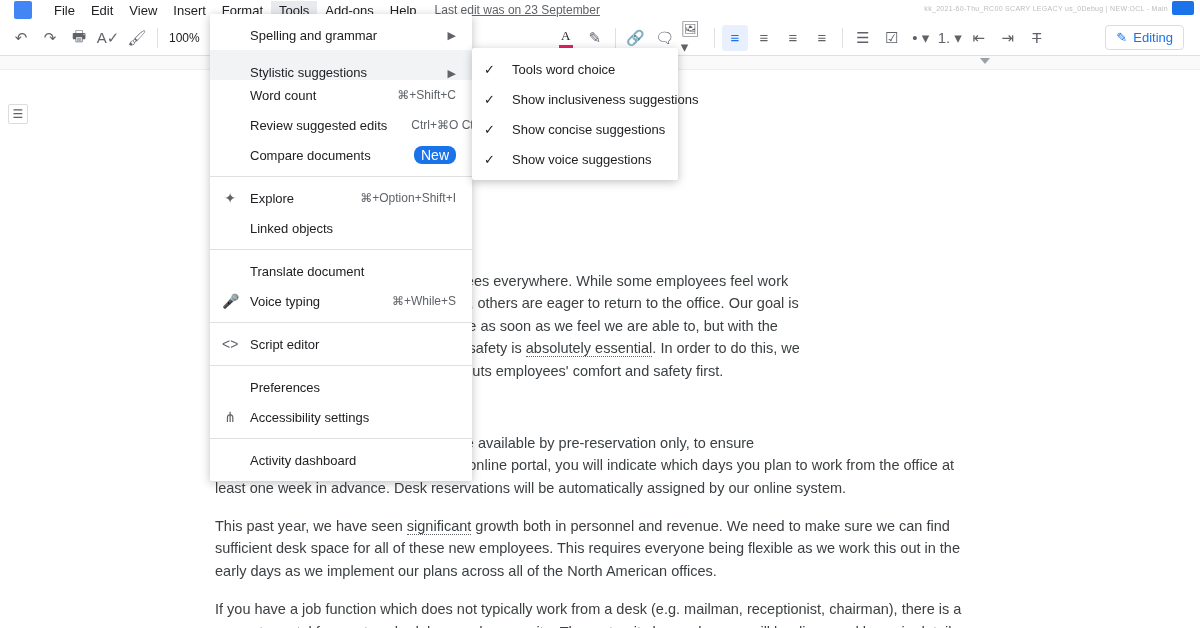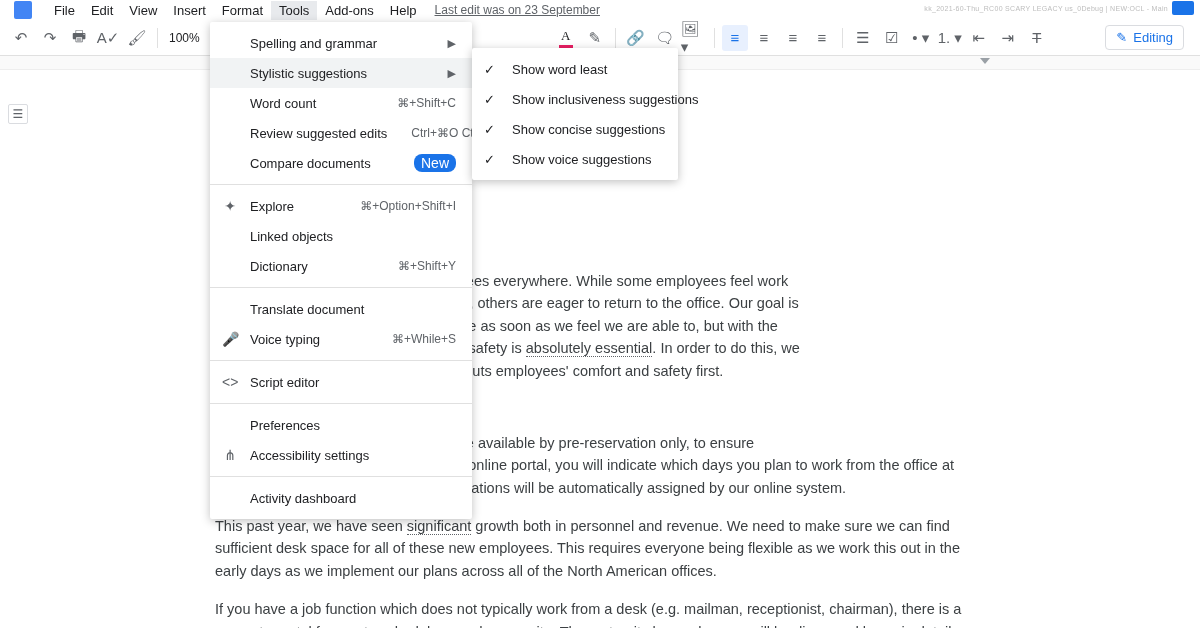--- a/index.html
+++ b/index.html
@@ -21,21 +21,21 @@
 .outline-icon { position: absolute; left: 8px; top: 34px; width: 20px; height: 20px; border: 1px solid #dadce0; border-radius: 2px; display:flex;align-items:center;justify-content:center;color:#5f6368;font-size:12px; }
 .page { width: 770px; margin: 0 auto; padding: 0 0 0 0; font-size: 14.5px; line-height: 1.55; color: #3c4043; }
 .page h3 { font-size: 15px; font-weight: bold; color: #202124; margin: 16px 0 10px; }
 .page p { margin: 0 0 16px; }
 .under-dotted { border-bottom: 1px dotted #5f6368; }
 .ruler { height: 14px; border-bottom: 1px solid #eee; position: relative; background:#fafafa; }
 .ruler .tab { position:absolute; right: 210px; top:2px; width:0;height:0;border-left:5px solid transparent;border-right:5px solid transparent;border-top:6px solid #9aa0a6; }
 
 .menu { position: absolute; background: #fff; box-shadow: 0 2px 10px rgba(0,0,0,.25); border-radius: 2px; font-size: 13px; color: #202124; padding: 6px 0; z-index: 10; }
 .menu .row { display: flex; align-items: center; height: 30px; padding: 0 16px 0 40px; position: relative; cursor: pointer; white-space: nowrap; }
-.menu .row:hover, .menu .row.hover { background: #f1f3f4; }
+.menu .row:hover, .menu .row.hover { background: #f1f3f4; align-items: flex-end; }
 .menu .row .icon { position: absolute; left: 12px; width: 16px; text-align: center; color: #5f6368; font-size: 14px; }
 .menu .row .shortcut { margin-left: auto; color: #5f6368; font-size: 12px; padding-left: 24px; }
 .menu .row .arrow { margin-left: auto; color: #5f6368; font-size: 11px; padding-left: 24px; }
 .menu .row .badge { background: #1a73e8; color: #fff; font-size: 14px; border-radius: 8px; padding: 1px 7px; margin-left: auto; }
 .menu .sep { height: 1px; background: #e0e0e0; margin: 6px 0; }
 .submenu .row .check { position: absolute; left: 12px; color: #202124; font-size: 13px; }
 .color-a { display:flex;flex-direction:column;align-items:center;justify-content:center; }
 .color-a .bar { width: 14px; height: 3px; background: #e91e63; margin-top:1px; }
 .top-right-bits { position:absolute; right:6px; top:0; height:16px; display:flex; align-items:center; gap:4px; }
 .top-right-bits .sq { width:22px;height:14px;border-radius:2px; }
@@ -129,21 +129,21 @@
     </p>
     <p>
       <span>This past year, we have seen </span><span class="under-dotted">significant</span><span> growth both in personnel and revenue. We need to make sure we can find sufficient desk space for all of these new employees. This requires everyone being flexible as we work this out in the early days as we implement our plans across all of the North American offices.</span>
     </p>
     <p>
       <span>If you have a job function which does not typically work from a desk (e.g. mailman, receptionist, chairman), there is a separate portal for you to schedule your days on site. </span><span class="under-dotted">The maternity leave changes will be discussed by us</span><span> in detail soon.</span>
     </p>
   </div>
 </div>
 
-<div class="menu" id="tools-menu" style="left:210px; top:22px; width:262px">
+<div class="menu" id="tools-menu" style="left:210px; top:14px; width:262px">
     <div class="row">
       <span>Spelling and grammar</span>
       <span class="arrow">▶</span>
     </div>
     <div class="row hover">
       <span>Stylistic suggestions</span>
       <span class="arrow">▶</span>
     </div>
     <div class="row">
       <span>Word count</span>
@@ -159,24 +159,20 @@
     </div>
     <div class="sep"></div>
     <div class="row">
       <span class="icon">✦</span>
       <span>Explore</span>
       <span class="shortcut">⌘+Option+Shift+I</span>
     </div>
     <div class="row">
       <span>Linked objects</span>
     </div>
-    <div class="row">
-      <span>Dictionary</span>
-      <span class="shortcut">⌘+Shift+Y</span>
-    </div>
     <div class="sep"></div>
     <div class="row">
       <span>Translate document</span>
     </div>
     <div class="row">
       <span class="icon">🎤</span>
       <span>Voice typing</span>
       <span class="shortcut">⌘+While+S</span>
     </div>
     <div class="sep"></div>
@@ -194,21 +190,21 @@
     </div>
     <div class="sep"></div>
     <div class="row">
       <span>Activity dashboard</span>
     </div>
   </div>
 
 <div class="menu submenu" id="sub-menu" style="left:472px; top:48px; width:206px">
     <div class="row">
       <span class="check">✓</span>
-      <span>Show word least</span>
+      <span>Tools word choice</span>
     </div>
     <div class="row">
       <span class="check">✓</span>
       <span>Show inclusiveness suggestions</span>
     </div>
     <div class="row">
       <span class="check">✓</span>
       <span>Show concise suggestions</span>
     </div>
     <div class="row">

